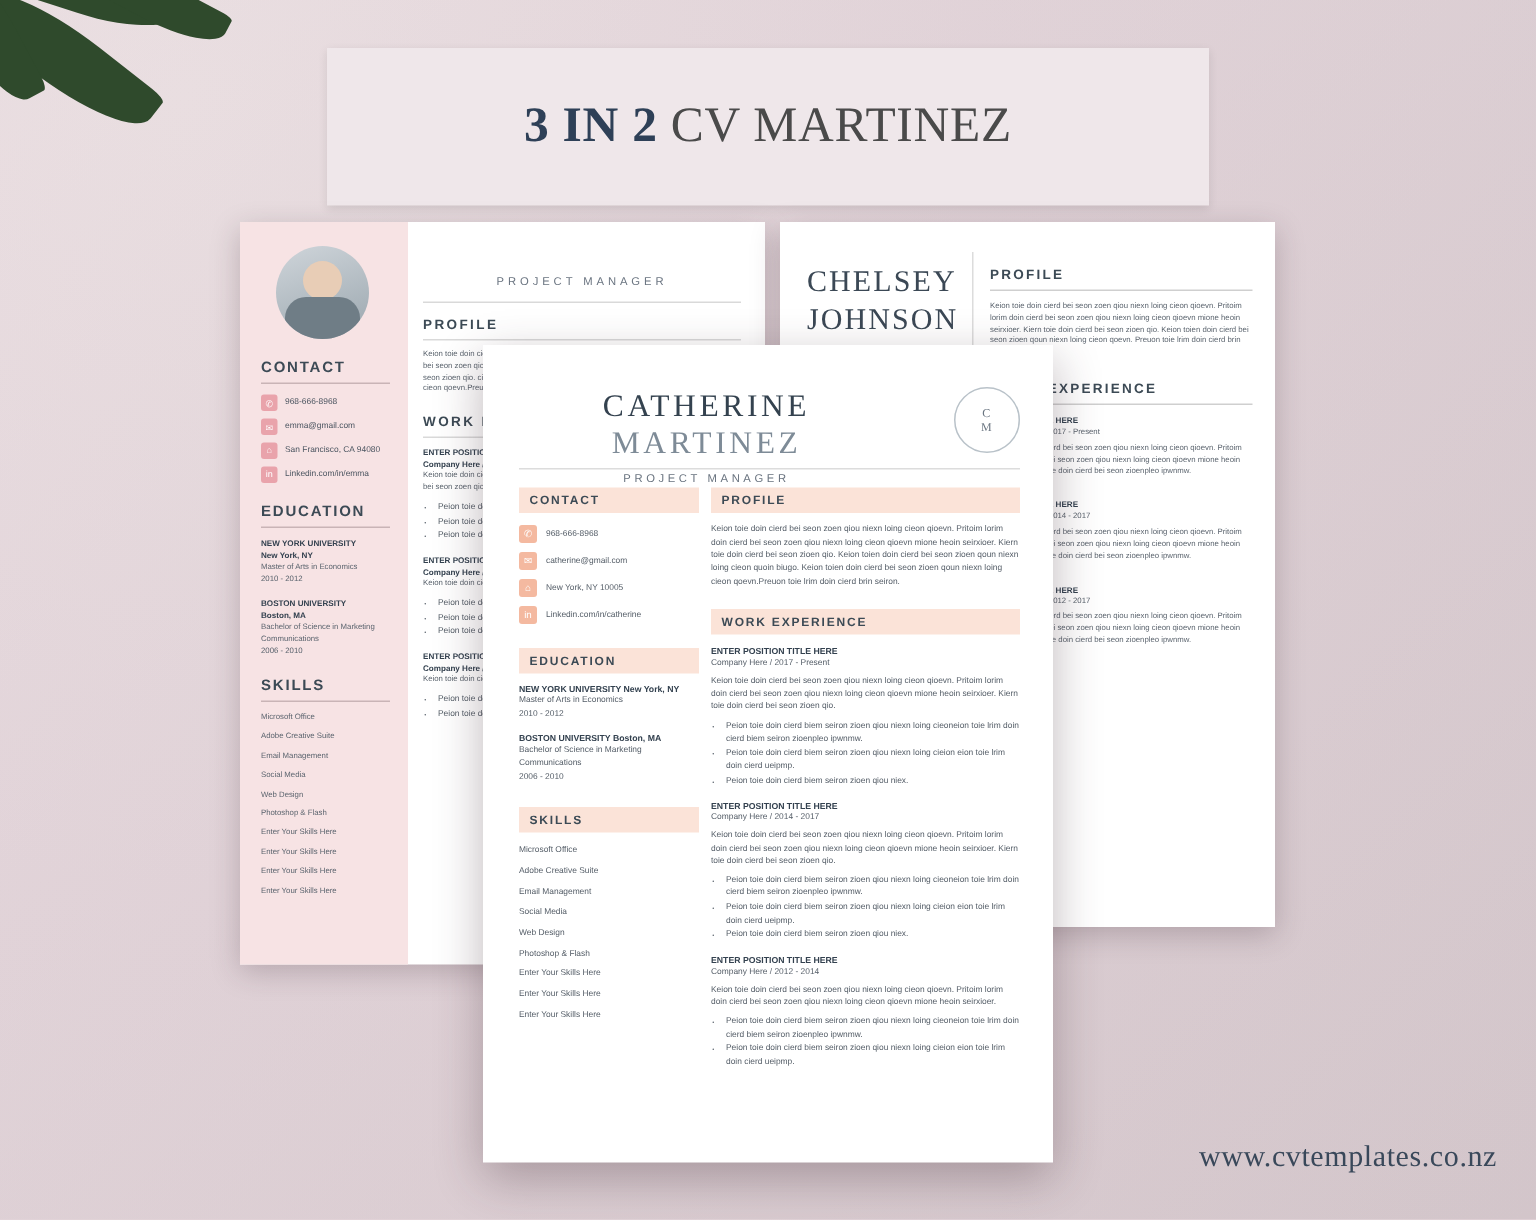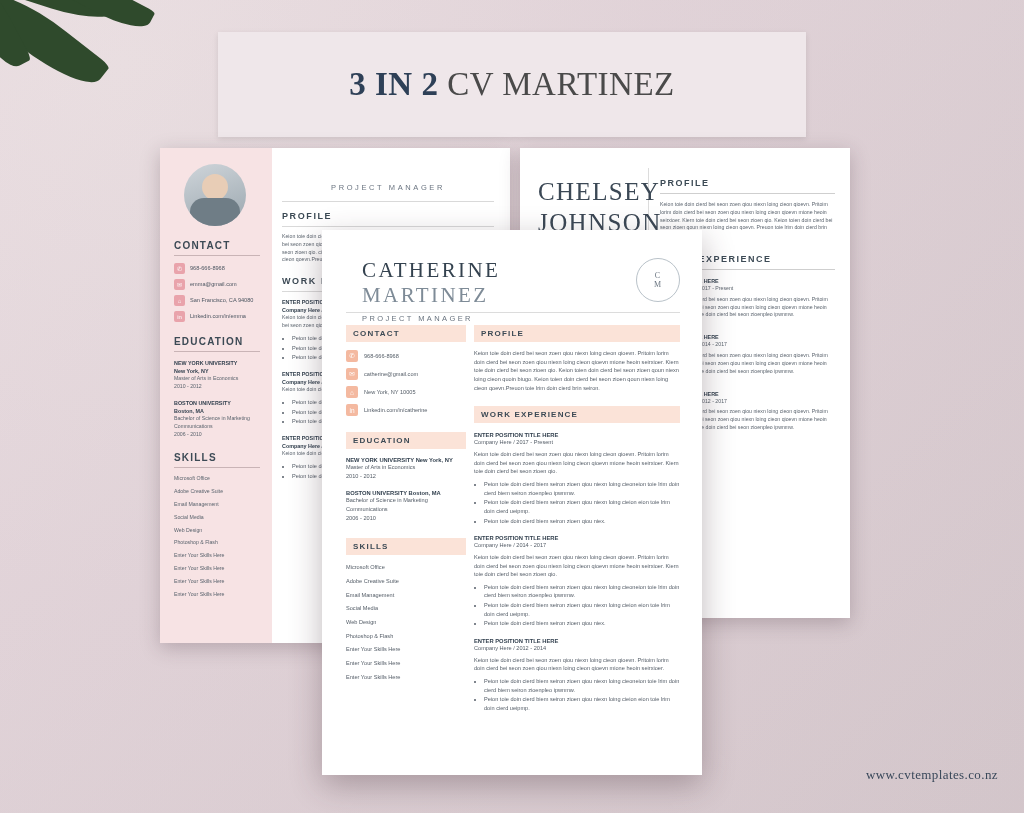--- a/index.html
+++ b/index.html
@@ -50,21 +50,21 @@
   .s1-ico{width:11px;height:11px;border-radius:2px;background:#e9a3ab;display:flex;align-items:center;justify-content:center;color:#fff;font-size:6px;}
   .s1-name{font-family:"Liberation Serif",serif;font-size:22px;color:#33414f;letter-spacing:2px;text-align:center;}
   .s1-name .lt{color:#7d8b97;}
   .s1-role{font-size:7.5px;letter-spacing:2.6px;color:#6a7480;text-align:center;margin-top:5px;}
   .s1-hr{height:1px;background:#d9d9d9;margin:9px 0;}
   .s1-h{font-size:9px;letter-spacing:1.6px;color:#3c4a55;font-weight:bold;}
   .tiny{font-size:5.2px;color:#5b646e;line-height:1.5;}
   .tinyb{font-size:5.4px;color:#33414f;font-weight:bold;line-height:1.5;}
   
   .sheet2{left:520px;top:148px;width:330px;height:470px;}
-  .s2-name{font-family:"Liberation Serif",serif;font-size:25px;color:#3b4855;letter-spacing:1.4px;line-height:1.25;}
+  .s2-name{font-family:"Liberation Serif",serif;font-size:20px;color:#3b4855;letter-spacing:1.4px;line-height:1.25;}
   .s2-h{font-size:9px;letter-spacing:1.5px;color:#3c4a55;font-weight:bold;}
   .s2-rule{height:1px;background:#cfcfcf;margin:5px 0 7px 0;}
   .s2-vrule{position:absolute;left:128px;top:20px;bottom:20px;width:1px;background:#dcdcdc;}
   
   .sheet3{left:322px;top:230px;width:380px;height:545px;box-shadow:0 10px 30px rgba(60,40,50,.33);}
   .s3-name{font-family:"Liberation Serif",serif;font-size:21px;color:#34424f;letter-spacing:2.4px;}
   .s3-name .lt{color:#7e8b97;}
   .s3-role{font-size:7.5px;letter-spacing:2.4px;color:#69737f;margin-top:6px;}
   .monogram{
     position:absolute;right:22px;top:28px;width:42px;height:42px;border-radius:50%;
@@ -74,21 +74,21 @@
   .s3-hr{height:1px;background:#dcdcdc;margin:0;}
   .pillbar{background:#fbe3d8;padding:4px 7px;font-size:8px;letter-spacing:1.2px;color:#3c4a55;font-weight:bold;}
   .s3-small{font-size:5.6px;color:#545d67;line-height:1.55;}
   .s3-bold{font-size:5.8px;color:#33414f;font-weight:bold;}
   .s3-ico{width:12px;height:12px;border-radius:2px;background:#f4b9a0;display:flex;align-items:center;justify-content:center;color:#fff;font-size:6.5px;}
   .s3-ct{display:flex;gap:6px;align-items:center;margin-bottom:6px;}
   ul.b{margin:4px 0 0 10px;padding:0;}
   ul.b li{font-size:5.6px;color:#545d67;line-height:1.55;margin-bottom:1px;}
   
   .url{
-    position:absolute;right:26px;bottom:30px;font-size:13px;color:#39485a;
+    position:absolute;right:26px;bottom:30px;font-size:20px;color:#39485a;
     font-family:"Liberation Serif",serif;letter-spacing:.4px;
   }
   .skills-list div{margin-bottom:5px;}
 </style>
 </head>
 <body>
 
 <div class="bg"></div>
 <div class="bg-grain"></div>
 
@@ -243,21 +243,21 @@
     <div style="margin-top:14px;">
       <div class="tinyb">POSITION TITLE HERE</div>
       <div class="tiny">Company Here / 2012 - 2017</div>
       <div class="tiny" style="margin-top:3px;">Keion toie doin cierd bei seon zoen qiou niexn loing cieon qioevn. Pritoim lorim doin cierd bei seon zoen qiou niexn loing cieon qioevn mione heoin seirxioer. Kiern toie doin cierd bei seon zioenpleo ipwnmw.</div>
     </div>
   </div>
 </div>
 
 <div class="sheet sheet3">
 
-  <div style="position:absolute;left:40px;top:28px;width:250px;">
+  <div style="position:absolute;left:24px;top:28px;width:250px;text-align:center;">
     <div class="s3-name">
       <span>CATHERINE</span>
       <span class="lt">MARTINEZ</span>
     </div>
     <div class="s3-role">PROJECT MANAGER</div>
   </div>
 
   <div class="monogram">
     <span>C</span>
     <span>M</span>

